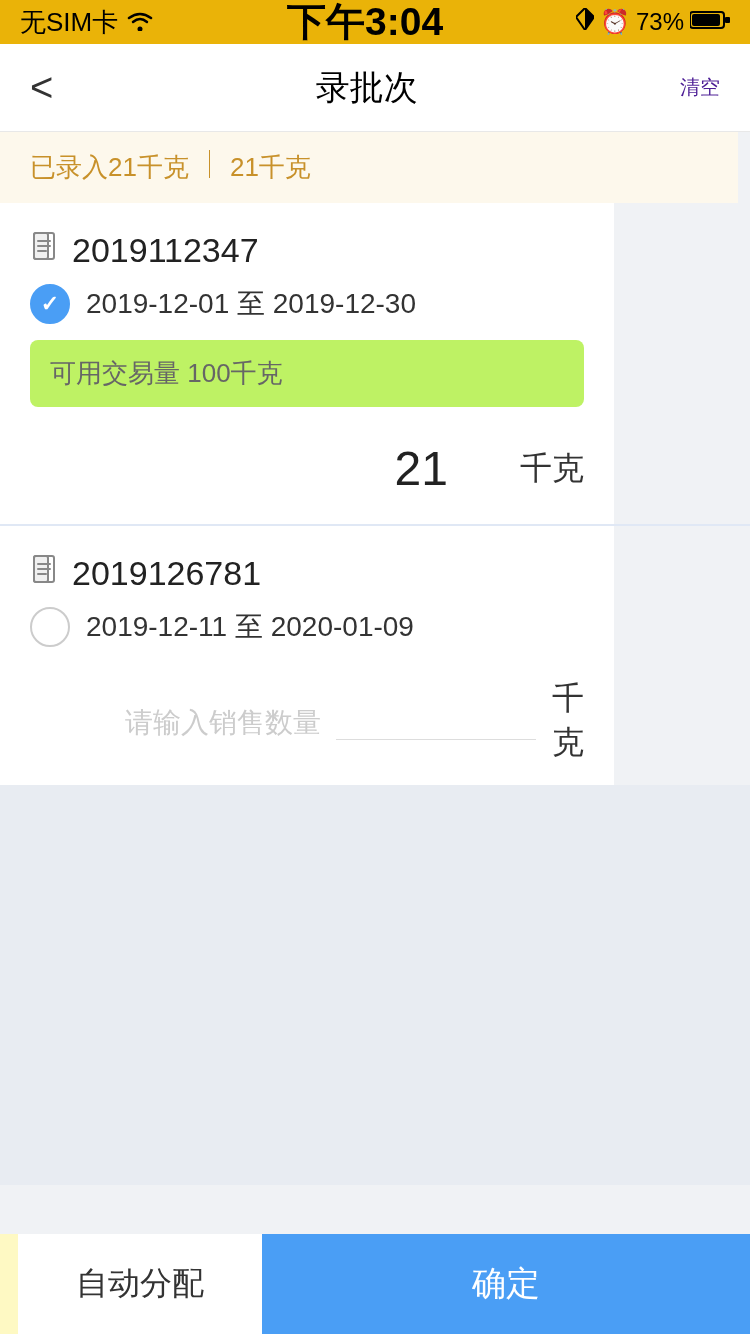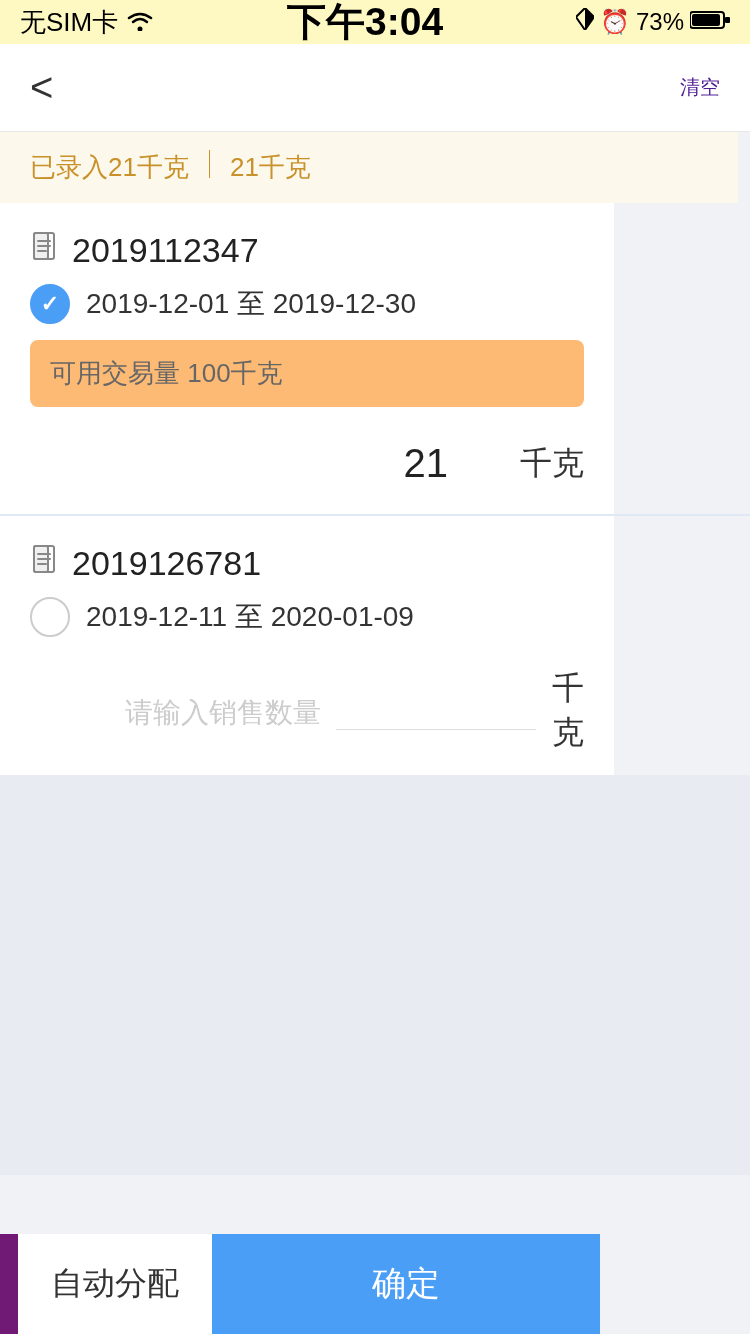--- a/index.html
+++ b/index.html
@@ -10,21 +10,21 @@
       min-height: 1334px;
       font-family: -apple-system, "PingFang SC", "Helvetica Neue", Arial, sans-serif;
       background: #f0f2f5;
       overflow-x: hidden;
     }
 
     
     .status-bar {
       width: 750px;
       height: 44px;
-      background: #fef9c3;
+      background: #eab308;
       display: flex;
       align-items: center;
       justify-content: space-between;
       padding: 0 20px;
       font-size: 28px;
     }
     .status-left {
       display: flex;
       align-items: center;
       gap: 8px;
@@ -145,21 +145,21 @@
       color: #fff;
       font-size: 22px;
       font-weight: bold;
     }
     .batch-date {
       font-size: 28px;
       color: #333;
     }
 
     .avail-box {
-      background: #fdba74;
+      background: #bef264;
       border-radius: 8px;
       padding: 16px 20px;
       margin: 0 0 20px 0;
       font-size: 26px;
       color: #666;
     }
 
     
     .input-row {
       display: flex;
@@ -186,21 +186,21 @@
       width: 200px;
       height: 1px;
       background: #ddd;
     }
     .qty-unit {
       font-size: 32px;
       color: #333;
     }
 
     .qty-value {
-      font-size: 40px;
+      font-size: 48px;
       color: #222;
       font-weight: 400;
     }
 
     .input-row-with-value {
       display: flex;
       align-items: center;
       justify-content: flex-end;
       padding: 14px 30px 28px 30px;
       gap: 16px;
@@ -219,24 +219,24 @@
       flex: 1;
       background: #e8ecf2;
       min-height: 400px;
     }
 
     
     .bottom-bar {
       position: fixed;
       bottom: 0;
       left: 0;
-      width: 600px;
+      width: 750px;
       height: 100px;
       display: flex;
-      background: #701a75;
+      background: #fef9c3;
       padding-left: 18px;
     }
     .btn-auto {
       flex: 1;
       display: flex;
       align-items: center;
       justify-content: center;
       font-size: 32px;
       color: #333;
       background: #fff;
@@ -285,20 +285,21 @@
         <rect x="0" y="2" width="34" height="16" rx="3" ry="3" fill="none" stroke="#000" stroke-width="2"></rect>
         <rect x="2" y="4" width="28" height="12" rx="2" ry="2" fill="#000"></rect>
         <rect x="35" y="7" width="5" height="6" rx="1" ry="1" fill="#000"></rect>
       </svg>
     </span>
   </div>
 </div>
 
 <div class="nav-bar">
   <span class="nav-back">&lt;</span>
+  <span class="nav-title">录批次</span>
   <span class="nav-action">清空</span>
 </div>
 
 <div class="summary-bar">
   <span class="summary-item">已录入21千克</span>
   <div class="summary-divider"></div>
   <span class="summary-item">21千克</span>
 </div>
 
 <div class="card">

